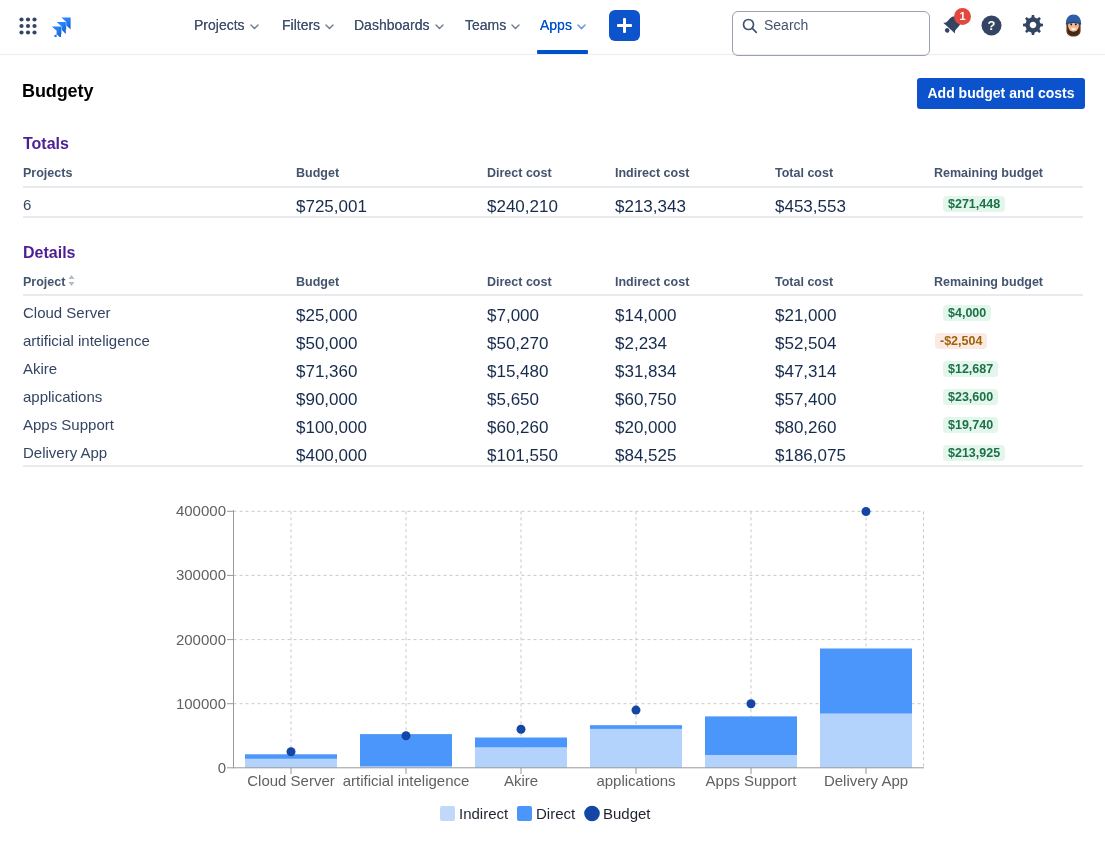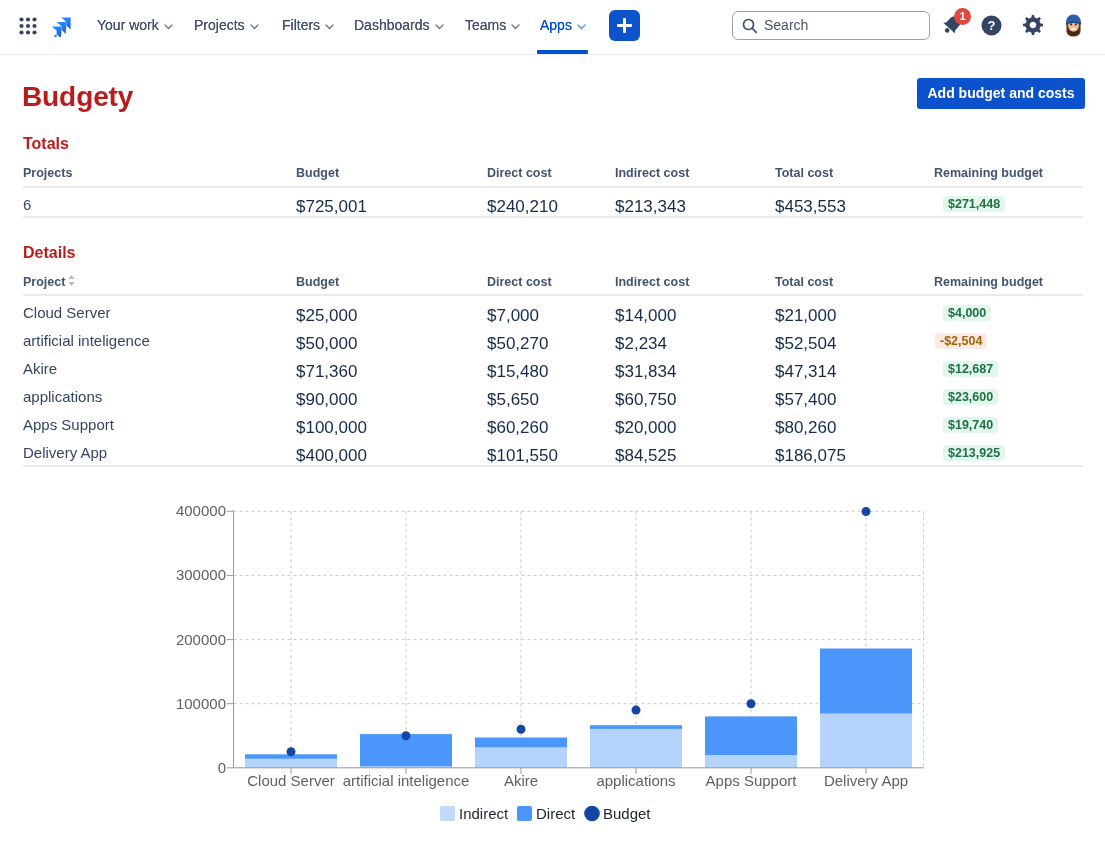--- a/index.html
+++ b/index.html
@@ -6,27 +6,27 @@
 html,body { width:1105px; height:843px; background:#fff; font-family:"Liberation Sans", sans-serif; position:relative; overflow:hidden; }
 .abs { position:absolute; }
 
 #nav { position:absolute; left:0; top:0; width:1105px; height:55px; background:#fff; border-bottom:1px solid #EBECF0; }
 .navitem { position:absolute; top:0; height:54px; line-height:51px; font-size:14px; font-weight:500; color:#42526E; white-space:nowrap; text-shadow:0 0 0.6px; }
 .chev { display:inline-block; margin-left:5px; }
 #apps-underline { position:absolute; left:537px; top:50px; width:51px; height:3.5px; background:#0052CC; border-radius:1px; }
 #plusbtn { position:absolute; left:609px; top:10px; width:31px; height:31px; background:#0C53CC; border-radius:6px; }
 #plusbtn .ph { position:absolute; left:8px; top:14px; width:15px; height:3px; background:#fff; border-radius:1px; }
 #plusbtn .pv { position:absolute; left:14px; top:8px; width:3px; height:15px; background:#fff; border-radius:1px; }
-#search { position:absolute; left:732px; top:11px; width:198px; height:29px; border:1.5px solid #98A1B0; border-radius:6px; }
+#search { position:absolute; left:732px; top:11px; width:198px; height:45px; border:1.5px solid #98A1B0; border-radius:6px; }
 #search .stext { position:absolute; left:31px; top:5px; font-size:14px; color:#44546F; }
 #bellbadge { position:absolute; left:954px; top:8px; width:17px; height:17px; background:#E2483D; border-radius:9px; color:#fff; font-size:11px; font-weight:700; text-align:center; line-height:17px; }
 
-#h1 { position:absolute; left:22px; top:81px; font-size:28px; font-weight:600; color:#b91c1c; letter-spacing:-0.1px; }
+#h1 { position:absolute; left:22px; top:81px; font-size:18px; font-weight:600; color:#000000; letter-spacing:-0.1px; }
 #addbtn { position:absolute; left:917px; top:78px; width:168px; height:31px; background:#0C52CC; border-radius:3px; color:#fff; font-size:14px; font-weight:700; text-align:center; line-height:31px; }
-.h2 { position:absolute; left:23px; font-size:16px; font-weight:700; color:#b91c1c; }
+.h2 { position:absolute; left:23px; font-size:16px; font-weight:700; color:#4c1d95; }
 
 .th { position:absolute; font-size:12.5px; font-weight:700; color:#44546F; white-space:nowrap; }
 .td-name { position:absolute; left:23px; font-size:15px; color:#344563; white-space:nowrap; }
 .td-money { position:absolute; font-size:17px; font-weight:400; color:#172B4D; white-space:nowrap; }
 .hline { position:absolute; left:23px; width:1060px; background:#E8EAEE; height:2px; }
 .badge { position:absolute; left:935px; height:16px; line-height:16px; padding:0 5px; border-radius:4px; font-size:12.5px; font-weight:700; white-space:nowrap; }
 .badge.g { background:#E3F6EB; color:#1D7048;margin-left:8px; }
 .badge.r { background:#FBEAE4; color:#a16207; }
 
 .c1 { left:23px; } .c2 { left:296px; } .c3 { left:455px;padding-left:32px; } .c4 { left:615px; } .c5 { left:775px; } .c6 { left:934px; }
@@ -54,23 +54,20 @@
       <stop offset="0.4" stop-color="#2684FF"></stop>
           <stop offset="1" stop-color="#1558BC"></stop>
     </linearGradient>
       </defs>
     <g>
       <path fill="url(#jg)" d="M10.5 0.6 L19.6 0.6 L19.6 12.6 L15.2 8.2 L15.2 4.9 L10.5 0.6 Z M15.2 8.2 L15.2 12.9 L12.4 10.1 Z"></path>
       <path fill="url(#jg)" d="M5.7 5.0 L14.8 5.0 L14.8 17.0 L10.4 12.6 L10.4 9.3 L5.7 5.0 Z M10.4 12.6 L10.4 17.3 L7.6 14.5 Z"></path>
       <path fill="url(#jg)" d="M0.9 9.4 L10.0 9.4 L10.0 21.4 L5.6 17.0 L5.6 13.7 L0.9 9.4 Z M5.6 17.0 L5.6 21.7 L2.8 18.9 Z"></path>
     </g>
   </svg>
-  <span class="navitem" style="left:97px">Your work<svg class="chev" width="9" height="6" viewBox="0 0 9 6">
-        <path d="M1 1l3.5 3.5L8 1" stroke="#6E7A90" stroke-width="1.4" fill="none" stroke-linecap="round"></path>
-      </svg></span>
   <span class="navitem" style="left:194px">Projects<svg class="chev" width="9" height="6" viewBox="0 0 9 6">
         <path d="M1 1l3.5 3.5L8 1" stroke="#6E7A90" stroke-width="1.4" fill="none" stroke-linecap="round"></path>
       </svg></span>
   <span class="navitem" style="left:282px">Filters<svg class="chev" width="9" height="6" viewBox="0 0 9 6">
         <path d="M1 1l3.5 3.5L8 1" stroke="#6E7A90" stroke-width="1.4" fill="none" stroke-linecap="round"></path>
       </svg></span>
   <span class="navitem" style="left:354px">Dashboards<svg class="chev" width="9" height="6" viewBox="0 0 9 6">
         <path d="M1 1l3.5 3.5L8 1" stroke="#6E7A90" stroke-width="1.4" fill="none" stroke-linecap="round"></path>
       </svg></span>
   <span class="navitem" style="left:465px">Teams<svg class="chev" width="9" height="6" viewBox="0 0 9 6">

